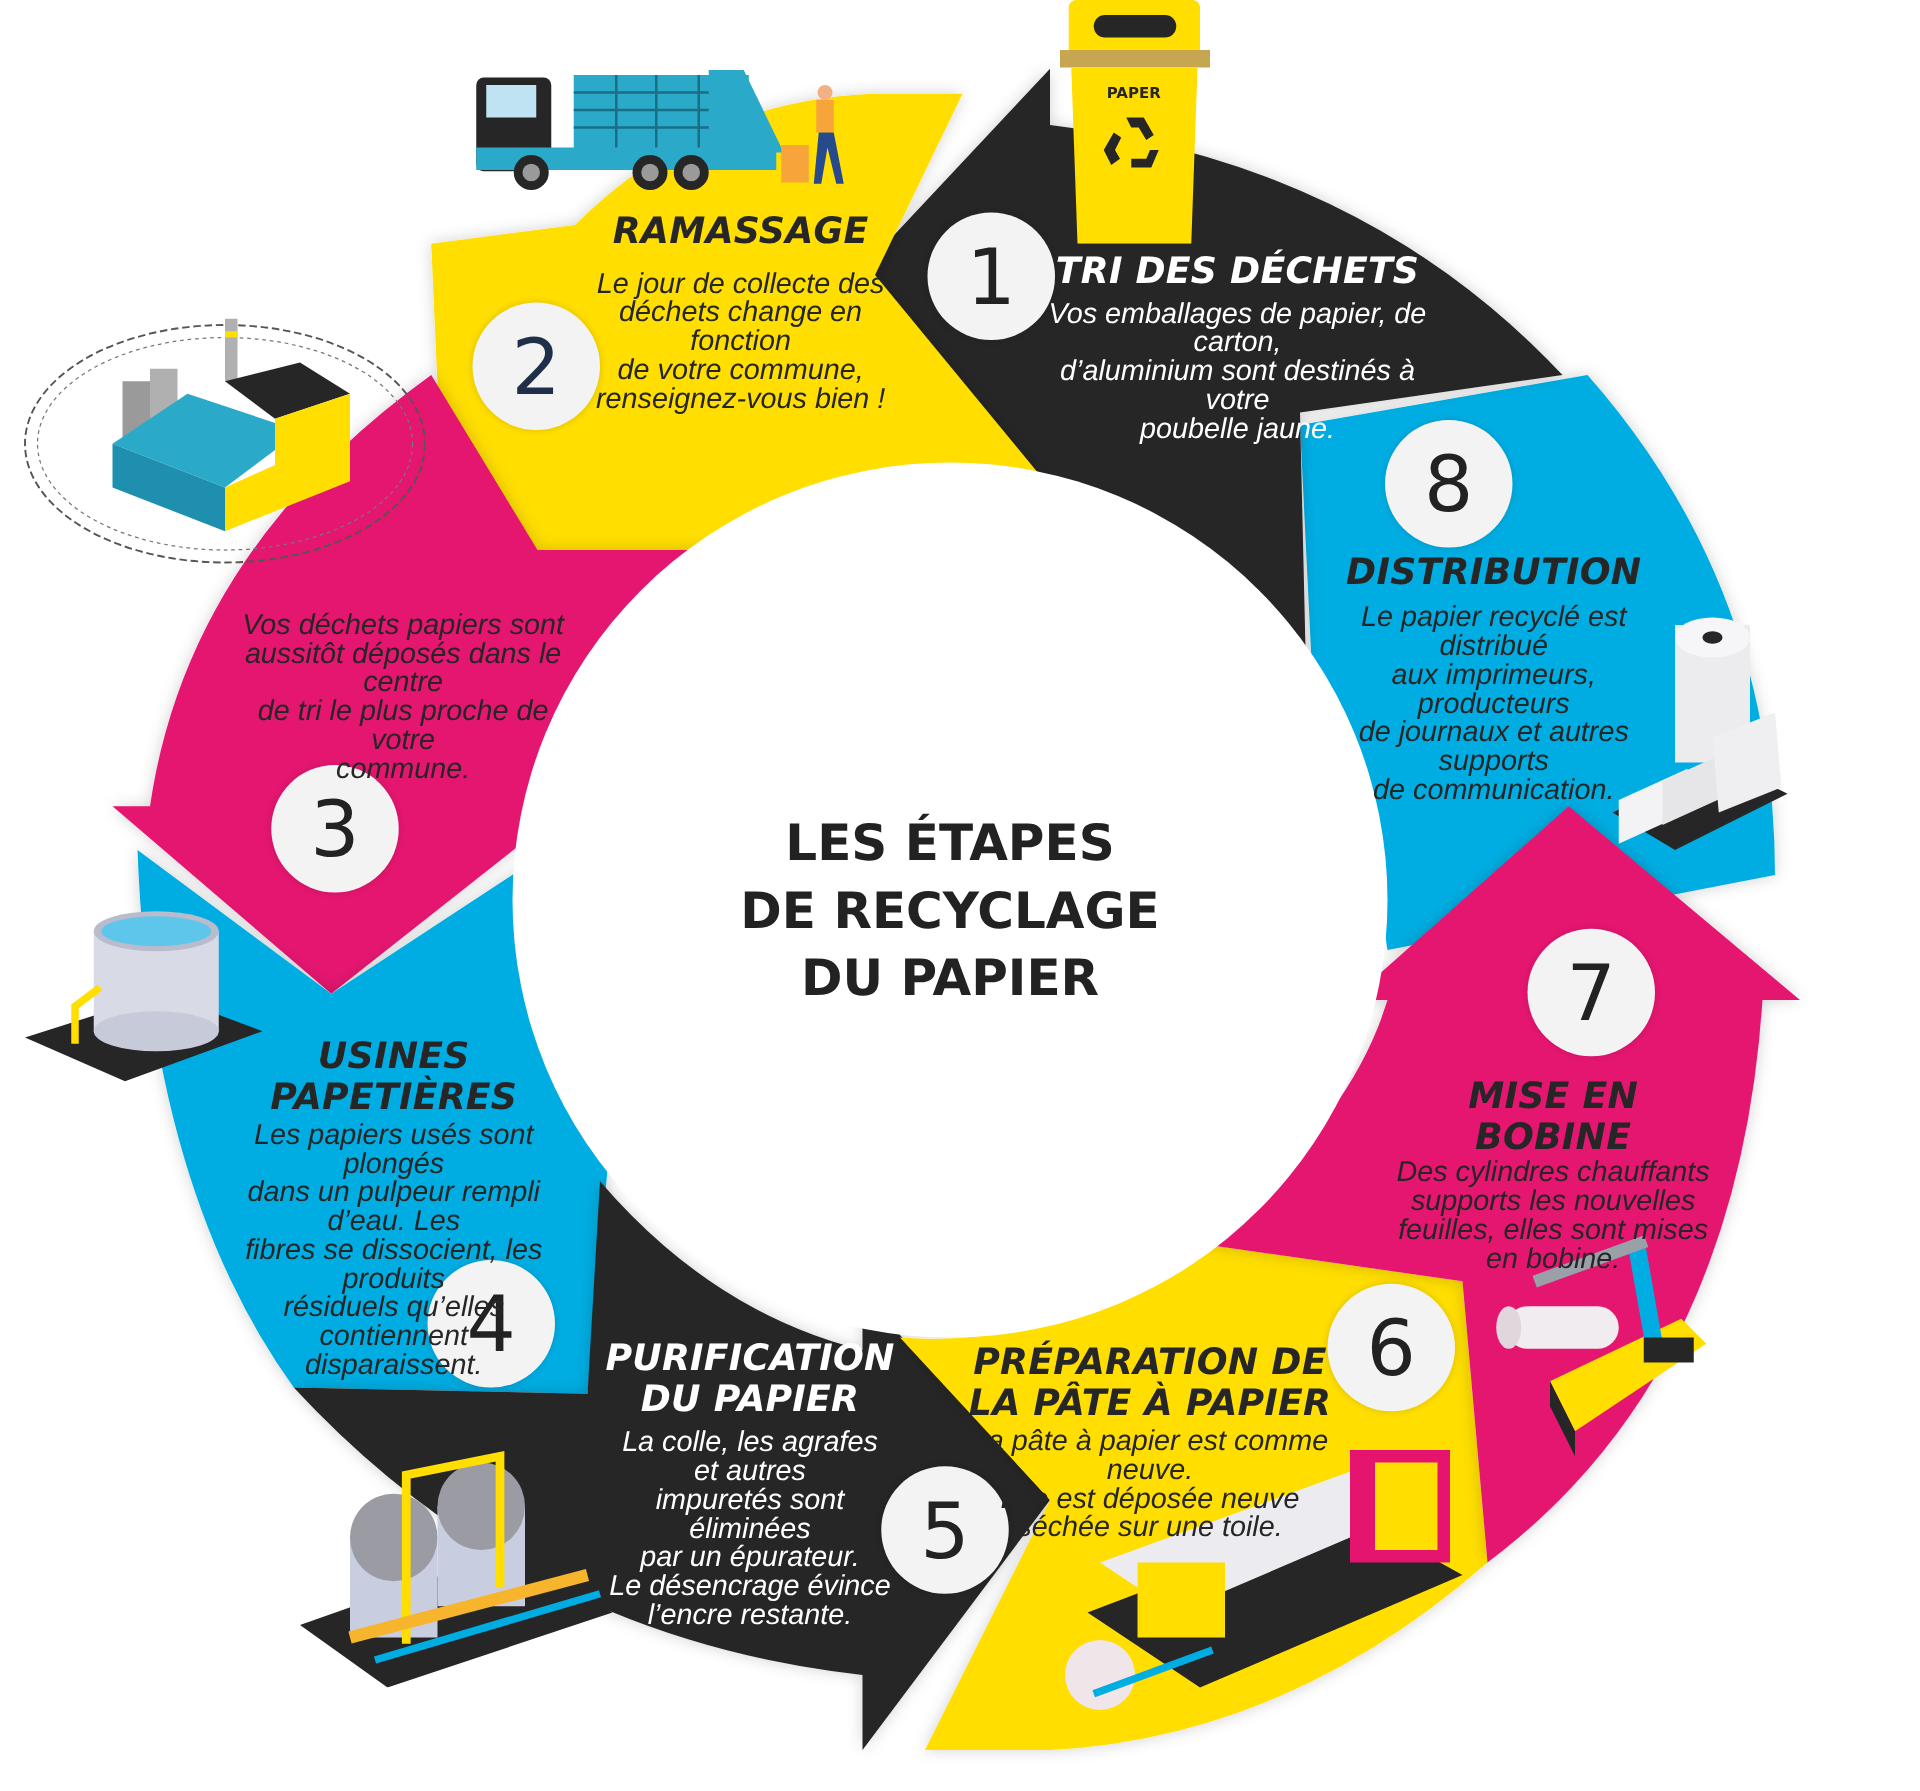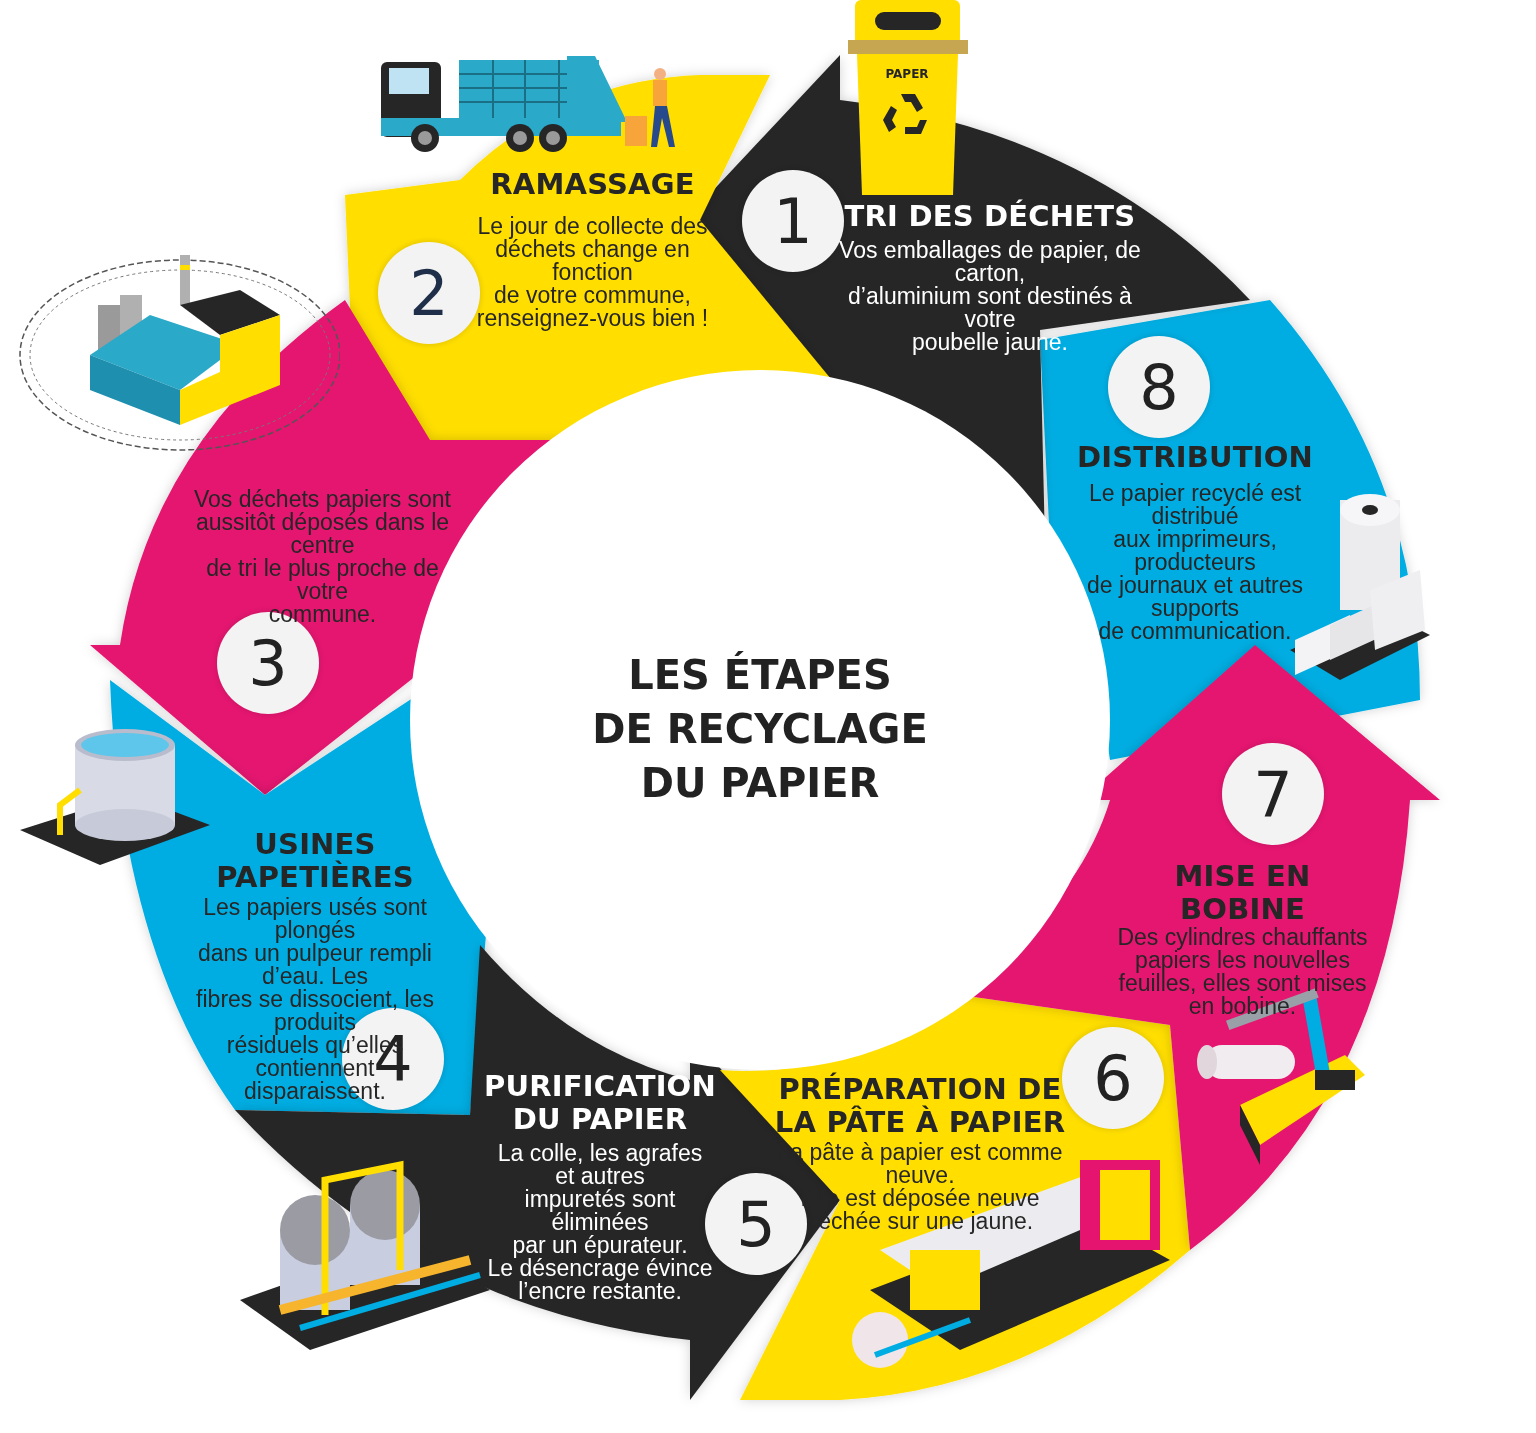--- a/index.html
+++ b/index.html
@@ -1,19 +1,19 @@
 <!DOCTYPE html>
 <html><head>
 <meta charset="utf-8">
 <style>
   html, body { margin:0; padding:0; background:#ffffff; }
   body { width:1536px; height:1433px; position:relative; overflow:hidden;
          font-family:"Liberation Sans", sans-serif; }
   #ring { position:absolute; left:0; top:0; }
-  .block { position:absolute; text-align:center; }
+  .block { position:absolute; text-align:center;font-style:italic; }
   .title { font-family:"DejaVu Sans", sans-serif; font-weight:bold; font-size:29px;
            line-height:33px; letter-spacing:0.2px; }
   .desc { font-family:"Liberation Sans", sans-serif; font-size:23px; line-height:23px; }
   .num { position:absolute; width:102px; height:102px; border-radius:50%;
          background:#f4f3f3; color:#222; display:flex; align-items:center;
          justify-content:center; font-family:"DejaVu Sans", sans-serif;
          font-size:62px; font-weight:normal; box-shadow:0 0 6px rgba(0,0,0,.15); }
   .dark { color:#262626; }
   .light { color:#ffffff; }
   .center-title { position:absolute; left:520px; top:628px; width:480px; text-align:center;
@@ -230,29 +230,29 @@
     <div>l’encre restante.</div>
   </div>
 </div>
 
 <div class="block dark" style="left:770px;top:1073px;width:300px;">
   <div class="title">PRÉPARATION DE</div>
   <div class="title">LA PÂTE À PAPIER</div>
   <div class="desc" style="margin-top:2px;">
     <div>La pâte à papier est comme neuve.</div>
     <div>Elle est déposée neuve</div>
-    <div>séchée sur une jaune.</div>
+    <div>séchée sur une toile.</div>
   </div>
 </div>
 
 <div class="block dark" style="left:1110px;top:860px;width:265px;">
   <div class="title">MISE EN BOBINE</div>
   <div class="desc" style="margin-top:0;">
     <div>Des cylindres chauffants</div>
-    <div>papiers les nouvelles</div>
+    <div>supports les nouvelles</div>
     <div>feuilles, elles sont mises</div>
     <div>en bobine.</div>
   </div>
 </div>
 
 <div class="block dark" style="left:1065px;top:441px;width:260px;">
   <div class="title">DISTRIBUTION</div>
   <div class="desc" style="margin-top:8px;">
     <div>Le papier recyclé est distribué</div>
     <div>aux imprimeurs, producteurs</div>

